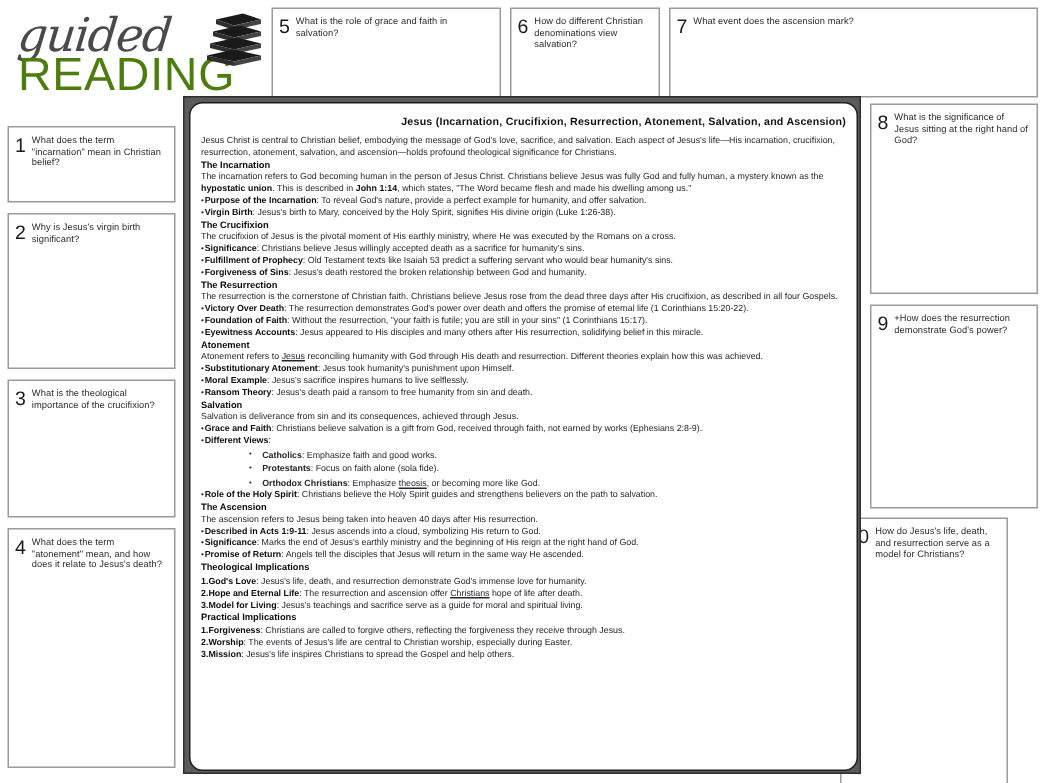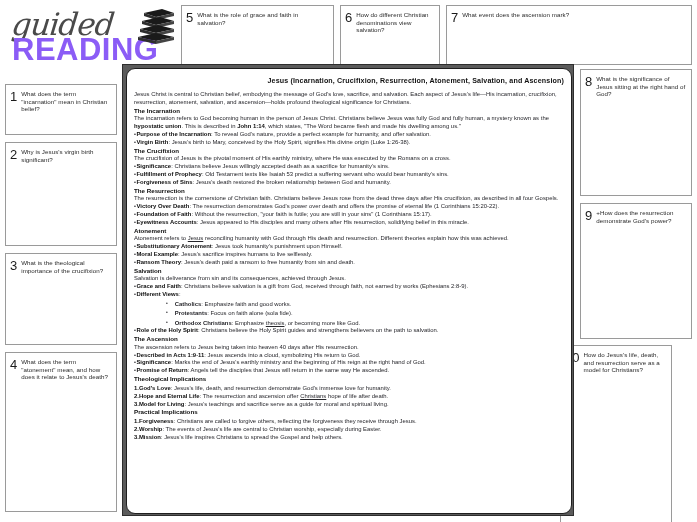--- a/index.html
+++ b/index.html
@@ -43,24 +43,24 @@
     color: #4a4a4a;
     -webkit-text-stroke: 0px;
     font-weight: 400;
     transform: skewX(-6deg);
   }
   .logo-bold {
     position: absolute;
     left: 2px;
     top: 26px;
     font-family: "Liberation Sans", sans-serif;
-    font-weight: 700;
+    font-weight: 400;
     font-size: 31px;
     letter-spacing: 0.5px;
-    color: #8b5cf6;
+    color: #4d7c0f;
   }
   .logo-books {
     position: absolute;
     left: 126px;
     top: 2px;
     width: 40px;
     height: 36px;
   }
 
   

